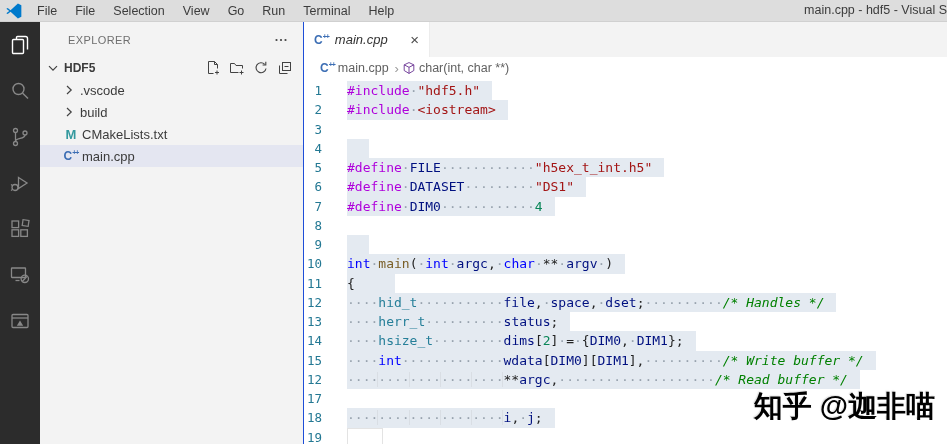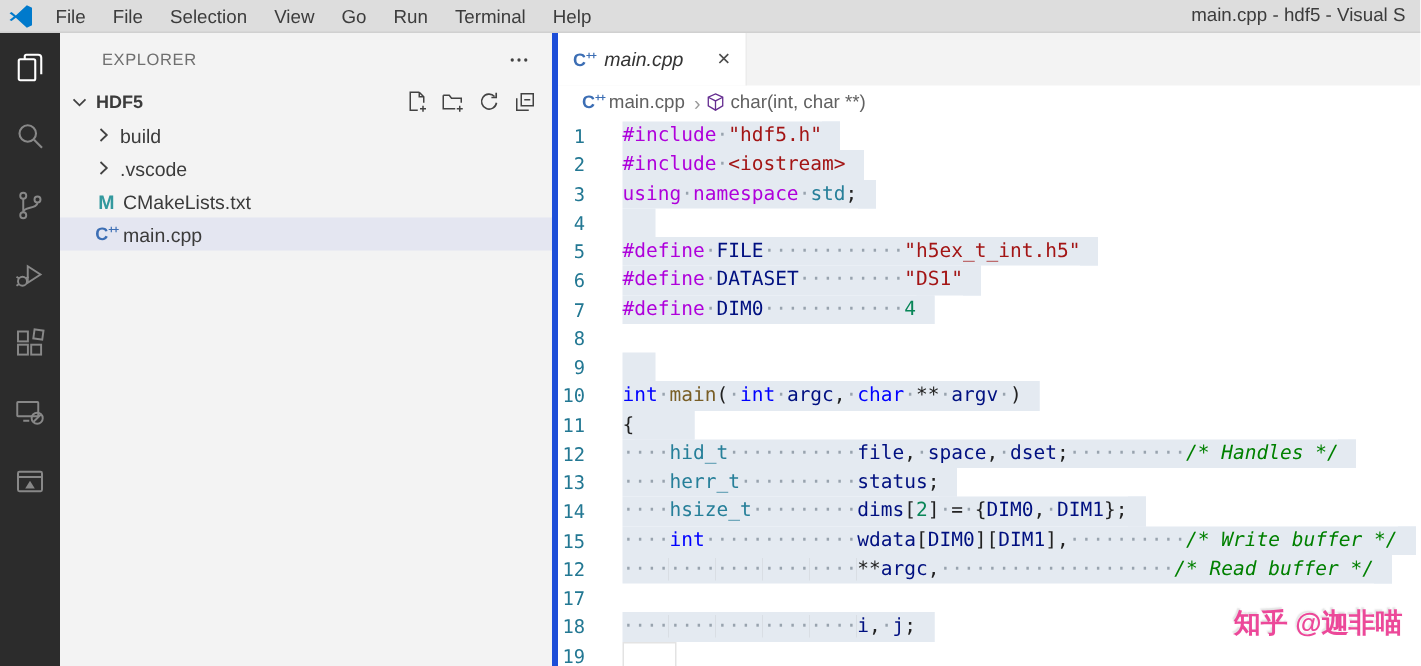--- a/index.html
+++ b/index.html
@@ -4,32 +4,32 @@
 <style>
   * { margin:0; padding:0; box-sizing:border-box; }
   html,body { width:947px; height:444px; overflow:hidden; }
   body { font-family:"Liberation Sans", sans-serif; background:#ffffff; position:relative; }
 
   .titlebar { height:22px; background:#dddddd; border-bottom:1px solid #d0d0d0;
               display:flex; align-items:center; position:relative; }
   .logo { width:28px; display:flex; justify-content:center; align-items:center; }
   .menubar { display:flex; height:100%; align-items:center; }
   .menu-item { font-size:12.5px; color:#3c3c3c; padding:0 9px; line-height:22px; cursor:default; }
-  .window-title { position:absolute; right:10px; top:0; line-height:21px; font-size:12.5px;
+  .window-title { position:absolute; right:0; top:0; line-height:21px; font-size:12.5px;
                   color:#3c3c3c; white-space:nowrap; }
 
   .main { display:flex; height:422px; }
 
   .activitybar { width:40px; background:#2c2c2c; flex:none; }
   .ab-item { height:46px; display:flex; align-items:center; justify-content:center;
              color:#888888; cursor:pointer; }
   .ab-item.active { color:#ffffff; }
 
-  .sidebar { width:332px; background:#f3f3f3; flex:none; font-size:13px; color:#3b3b3b;
-             border-right:4px solid #1d4ed8; }
+  .sidebar { width:264px; background:#f3f3f3; flex:none; font-size:13px; color:#3b3b3b;
+             border-right:1px solid #1d4ed8; }
   .sidebar-header { height:35px; display:flex; align-items:center; padding:0 14px 0 28px; }
   .sidebar-title { font-size:11px; color:#6f6f6f; letter-spacing:.4px; }
   .more-btn { margin-left:auto; color:#424242; display:flex; cursor:pointer; }
   .section-row { height:22px; display:flex; align-items:center; padding:0 10px 0 4px;
                  font-weight:bold; font-size:12px; cursor:pointer; }
   .section-name { margin-left:2px; }
   .section-actions { margin-left:auto; display:flex; gap:8px; }
   .action-btn { width:16px; height:16px; color:#424242; display:flex; cursor:pointer; }
   .tree-row { height:22px; display:flex; align-items:center; cursor:pointer; }
   .tree-row.sel { background:#e4e6f1; }
@@ -70,22 +70,22 @@
   .tok-str { color:#a31515; }
   .tok-num { color:#098658; }
   .tok-com { color:#008000;font-style:italic; }
   .tok-pun { color:#222222; }
 
   .cppbadge { font-weight:bold; color:#3c6eb4; font-size:12px; font-family:"Liberation Sans",sans-serif; }
   .cppbadge i { font-style:normal; font-size:7px; vertical-align:super; letter-spacing:-1px; }
   .cmakebadge { font-weight:bold; color:#33999e; font-size:13px; font-family:"Liberation Sans",sans-serif; }
   .xglyph { font-size:15px; }
 
-  .watermark { position:absolute; right:12px; bottom:17px; font-size:18px; font-weight:bold;
-               color:#ec4899; text-shadow:2px 2px 1px rgba(255,255,255,.95), -1px -1px 1px rgba(190,190,190,.45);
+  .watermark { position:absolute; right:12px; bottom:17px; font-size:29px; font-weight:bold;
+               color:#000000; text-shadow:2px 2px 1px rgba(255,255,255,.95), -1px -1px 1px rgba(190,190,190,.45);
                pointer-events:none; }
 </style>
 </head>
 <body>
 
 <div class="app">
 
   <div class="titlebar">
     <span class="logo">
         <svg viewBox="0 0 24 24" width="18" height="18">
@@ -208,29 +208,29 @@
             </span>
           </span>
       </div>
       <div id="tree">
           <div class="tree-row" style="padding-left: 20px;">
             <span class="ticon">
               <svg viewBox="0 0 16 16" width="16" height="16" fill="none" stroke="currentColor" stroke-width="1.2">
                 <path d="M6 4l4.2 4L6 12"></path>
               </svg>
             </span>
-            <span class="tlabel">build</span>
+            <span class="tlabel">.vscode</span>
           </div>
           <div class="tree-row" style="padding-left: 20px;">
             <span class="ticon">
               <svg viewBox="0 0 16 16" width="16" height="16" fill="none" stroke="currentColor" stroke-width="1.2">
                 <path d="M6 4l4.2 4L6 12"></path>
               </svg>
             </span>
-            <span class="tlabel">.vscode</span>
+            <span class="tlabel">build</span>
           </div>
           <div class="tree-row" style="padding-left: 22px;">
             <span class="ticon">
               <span class="cmakebadge">M</span>
             </span>
             <span class="tlabel">CMakeLists.txt</span>
           </div>
           <div class="tree-row sel" style="padding-left: 22px;">
             <span class="ticon">
               <span class="cppbadge">C<i>++</i></span>
@@ -260,21 +260,21 @@
             <svg viewBox="0 0 16 16" width="14" height="14" fill="none" stroke="currentColor" stroke-width="1">
               <path d="M8 1.8l5.5 2.6v6.5L8 14.2 2.5 10.9V4.4z"></path>
               <path d="M2.5 4.4L8 7.2l5.5-2.8M8 7.2v7"></path>
             </svg>
           </span>
         <span class="bc-item">char(int, char **)</span>
       </div>
       <div class="code" id="code">
           <div class="code-line"><span class="line-num">1</span><span class="line-text sel"><span class="tok-pp">#include</span><span class="ws">·</span><span class="tok-str">"hdf5.h"</span><span class="tail" style="width: 12px;"></span></span></div>
           <div class="code-line"><span class="line-num">2</span><span class="line-text sel"><span class="tok-pp">#include</span><span class="ws">·</span><span class="tok-str">&lt;iostream&gt;</span><span class="tail" style="width: 12px;"></span></span></div>
-          <div class="code-line"><span class="line-num">3</span><span class="line-text sel"><span class="tok-pp">using</span><span class="ws">·</span><span class="tok-pp">namespace</span><span class="ws">·</span><span class="tok-type">std</span><span class="tok-pun">;</span><span class="tail" style="width: 12px;"></span></span></div>
+          <div class="code-line"><span class="line-num">3</span></div>
           <div class="code-line"><span class="line-num">4</span><span class="line-text sel"><span class="tail" style="width: 22px;"></span></span></div>
           <div class="code-line"><span class="line-num">5</span><span class="line-text sel"><span class="tok-pp">#define</span><span class="ws">·</span><span class="tok-var">FILE</span><span class="ws">············</span><span class="tok-str">"h5ex_t_int.h5"</span><span class="tail" style="width: 12px;"></span></span></div>
           <div class="code-line"><span class="line-num">6</span><span class="line-text sel"><span class="tok-pp">#define</span><span class="ws">·</span><span class="tok-var">DATASET</span><span class="ws">·········</span><span class="tok-str">"DS1"</span><span class="tail" style="width: 12px;"></span></span></div>
           <div class="code-line"><span class="line-num">7</span><span class="line-text sel"><span class="tok-pp">#define</span><span class="ws">·</span><span class="tok-var">DIM0</span><span class="ws">············</span><span class="tok-num">4</span><span class="tail" style="width: 12px;"></span></span></div>
           <div class="code-line"><span class="line-num">8</span></div>
           <div class="code-line"><span class="line-num">9</span><span class="line-text sel"><span class="tail" style="width: 22px;"></span></span></div>
           <div class="code-line"><span class="line-num">10</span><span class="line-text sel"><span class="tok-kw">int</span><span class="ws">·</span><span class="tok-fn">main</span><span class="tok-pun">(</span><span class="ws">·</span><span class="tok-kw">int</span><span class="ws">·</span><span class="tok-var">argc</span><span class="tok-pun">,</span><span class="ws">·</span><span class="tok-kw">char</span><span class="ws">·</span><span class="tok-pun">**</span><span class="ws">·</span><span class="tok-var">argv</span><span class="ws">·</span><span class="tok-pun">)</span><span class="tail" style="width: 12px;"></span></span></div>
           <div class="code-line"><span class="line-num">11</span><span class="line-text sel"><span class="tok-pun">{</span><span class="tail" style="width: 40px;"></span></span></div>
           <div class="code-line"><span class="line-num">12</span><span class="line-text sel"><span class="ws">····</span><span class="tok-type">hid_t</span><span class="ws">···········</span><span class="tok-var">file</span><span class="tok-pun">,</span><span class="ws">·</span><span class="tok-var">space</span><span class="tok-pun">,</span><span class="ws">·</span><span class="tok-var">dset</span><span class="tok-pun">;</span><span class="ws">··········</span><span class="tok-com">/* Handles */</span><span class="tail" style="width: 12px;"></span></span></div>
           <div class="code-line"><span class="line-num">13</span><span class="line-text sel"><span class="ws">····</span><span class="tok-type">herr_t</span><span class="ws">··········</span><span class="tok-var">status</span><span class="tok-pun">;</span><span class="tail" style="width: 12px;"></span></span></div>

